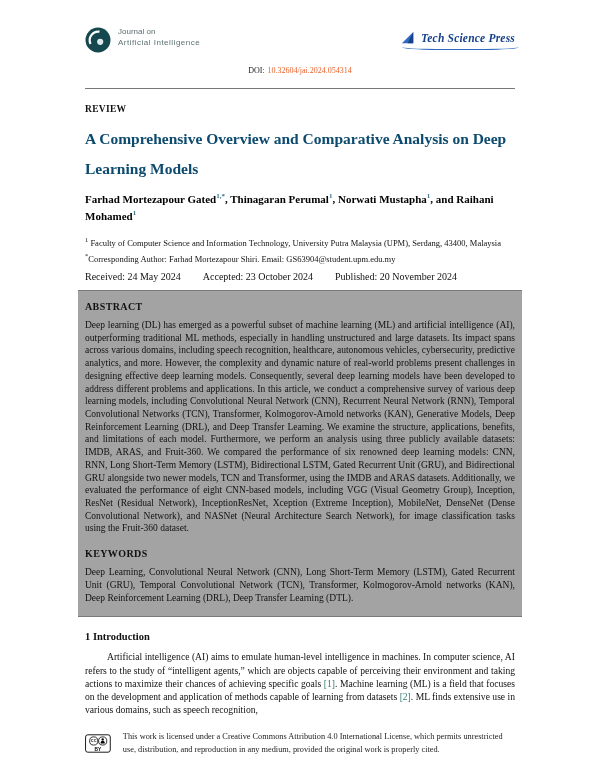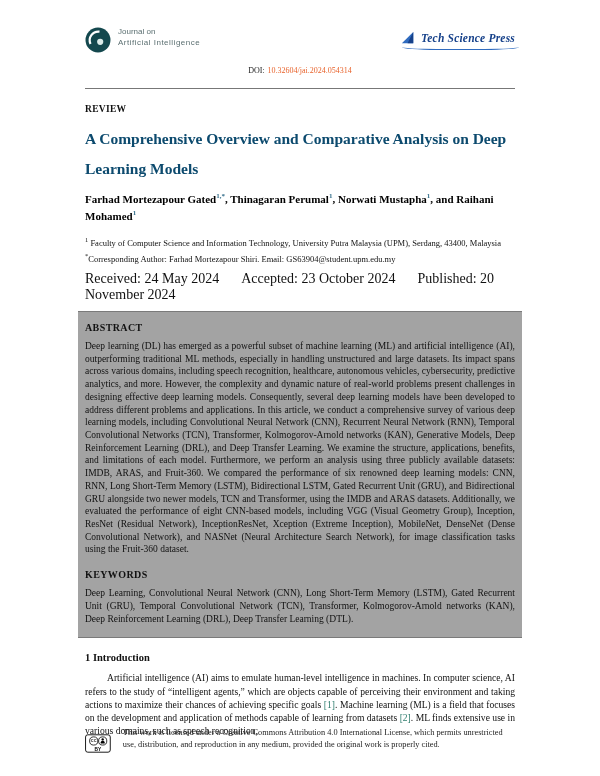--- a/index.html
+++ b/index.html
@@ -30,39 +30,39 @@
   .review-label { margin-top: 15px; font-weight: 700; font-size: 9.5px; letter-spacing: 0.3px; }
 
   .title { margin-top: 10px; font-size: 15.5px; font-weight: 700; line-height: 1.95; color: #0c4a6e; }
 
   .authors { margin-top: 7px; font-size: 11px; font-weight: 700; line-height: 1.55; color: #000; }
   .authors sup { font-size: 7px; color: #36708c; }
 
   .affiliation { margin-top: 9px; font-size: 8.5px; line-height: 1.5; }
   .affiliation sup, .corresponding sup { font-size: 6.5px; }
   .corresponding { margin-top: 3px; font-size: 8.5px; }
-  .dates { margin-top: 7px; margin-bottom: 8px; font-size: 14px; }
+  .dates { margin-top: 7px; margin-bottom: 8px; font-size: 10px; }
   .dates span { margin-right: 22px; }
 
   
   .abstract-box {
     background: #a3a3a3; border-top: 1px solid #7a7a7a; border-bottom: 1px solid #7a7a7a;
     margin-left: -7px; margin-right: -7px; padding: 10px 7px 12px 7px;
   }
   .section-heading { font-size: 10px; font-weight: 700; letter-spacing: 0.4px; margin-bottom: 7px; }
   .body-text { font-size: 9.5px; line-height: 1.34; text-align: justify; }
   .kw-heading { margin-top: 13px; }
 
   
   .intro-heading { margin-top: 14px; font-size: 10.5px; font-weight: 700; }
   .intro-text { margin-top: 8px; font-size: 9.6px; line-height: 1.38; text-align: justify; text-indent: 22px; }
   .cite { color: #2e7d6e; cursor: pointer; }
 
   
-  .license-row { position: absolute; left: 85px; right: 85px; bottom: 16px; display: flex; gap: 12px; align-items: flex-start; }
+  .license-row { position: absolute; left: 85px; right: 85px; bottom: 16px; display: flex; gap: 12px; align-items: center; }
   .license-text { font-size: 8.3px; line-height: 1.45; color: #222; }
 </style>
 </head>
 <body>
 
 <div class="page">
 
   <header class="masthead">
     <div class="brand-left">
       <svg class="journal-mark" viewBox="0 0 26 26" aria-hidden="true">

